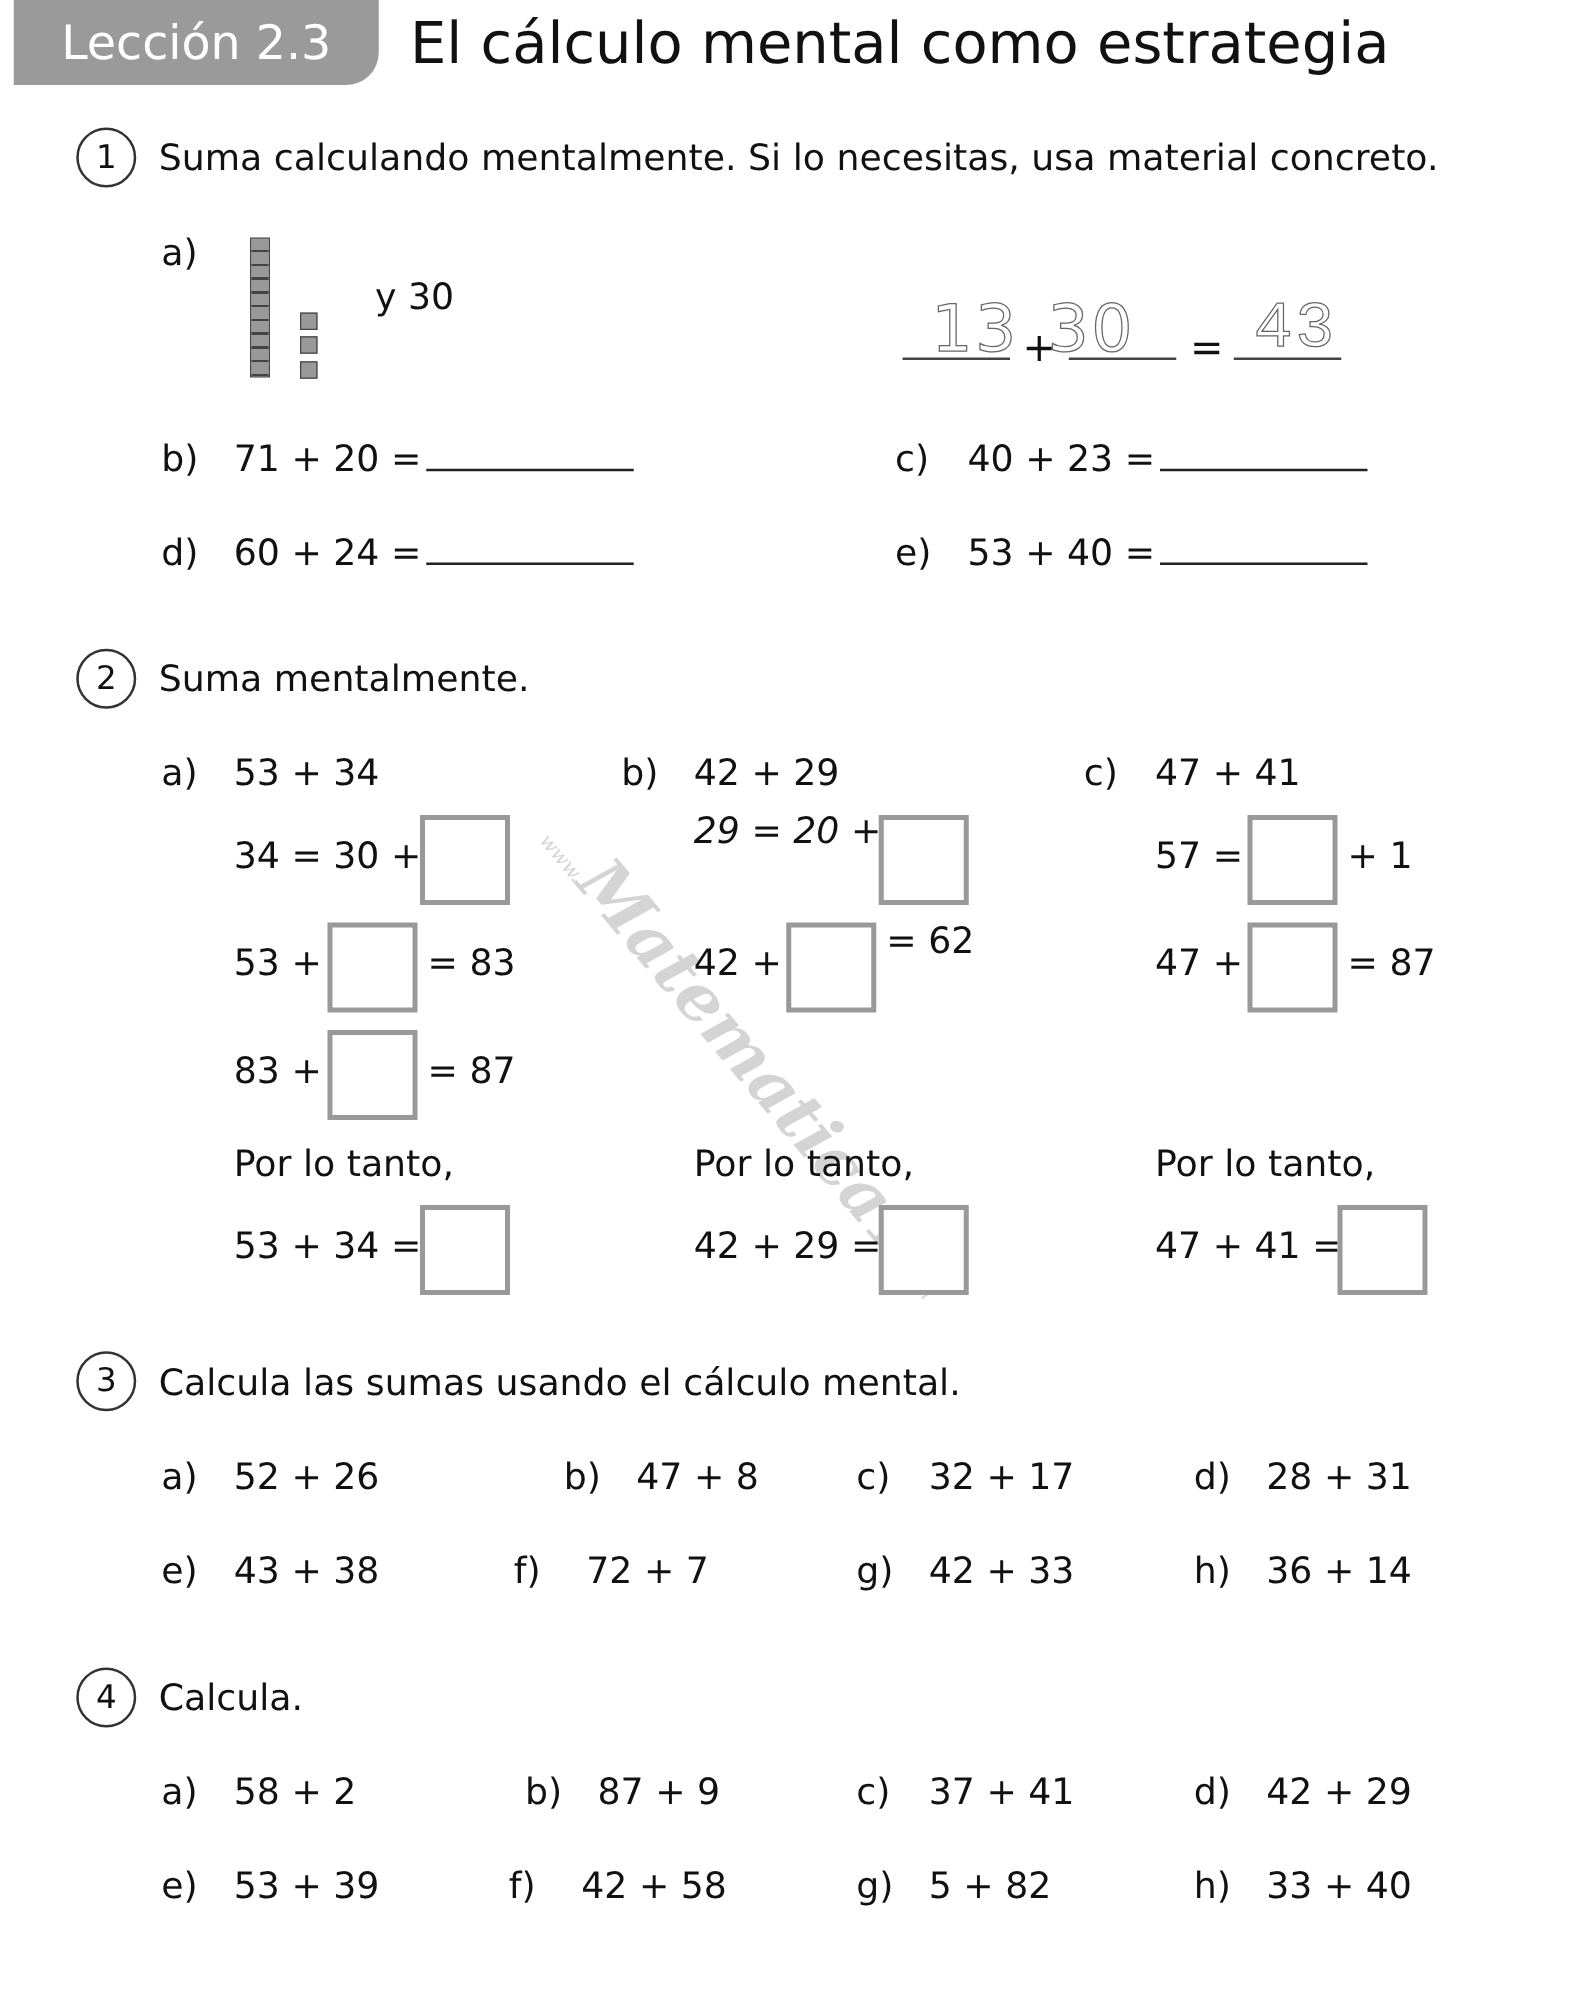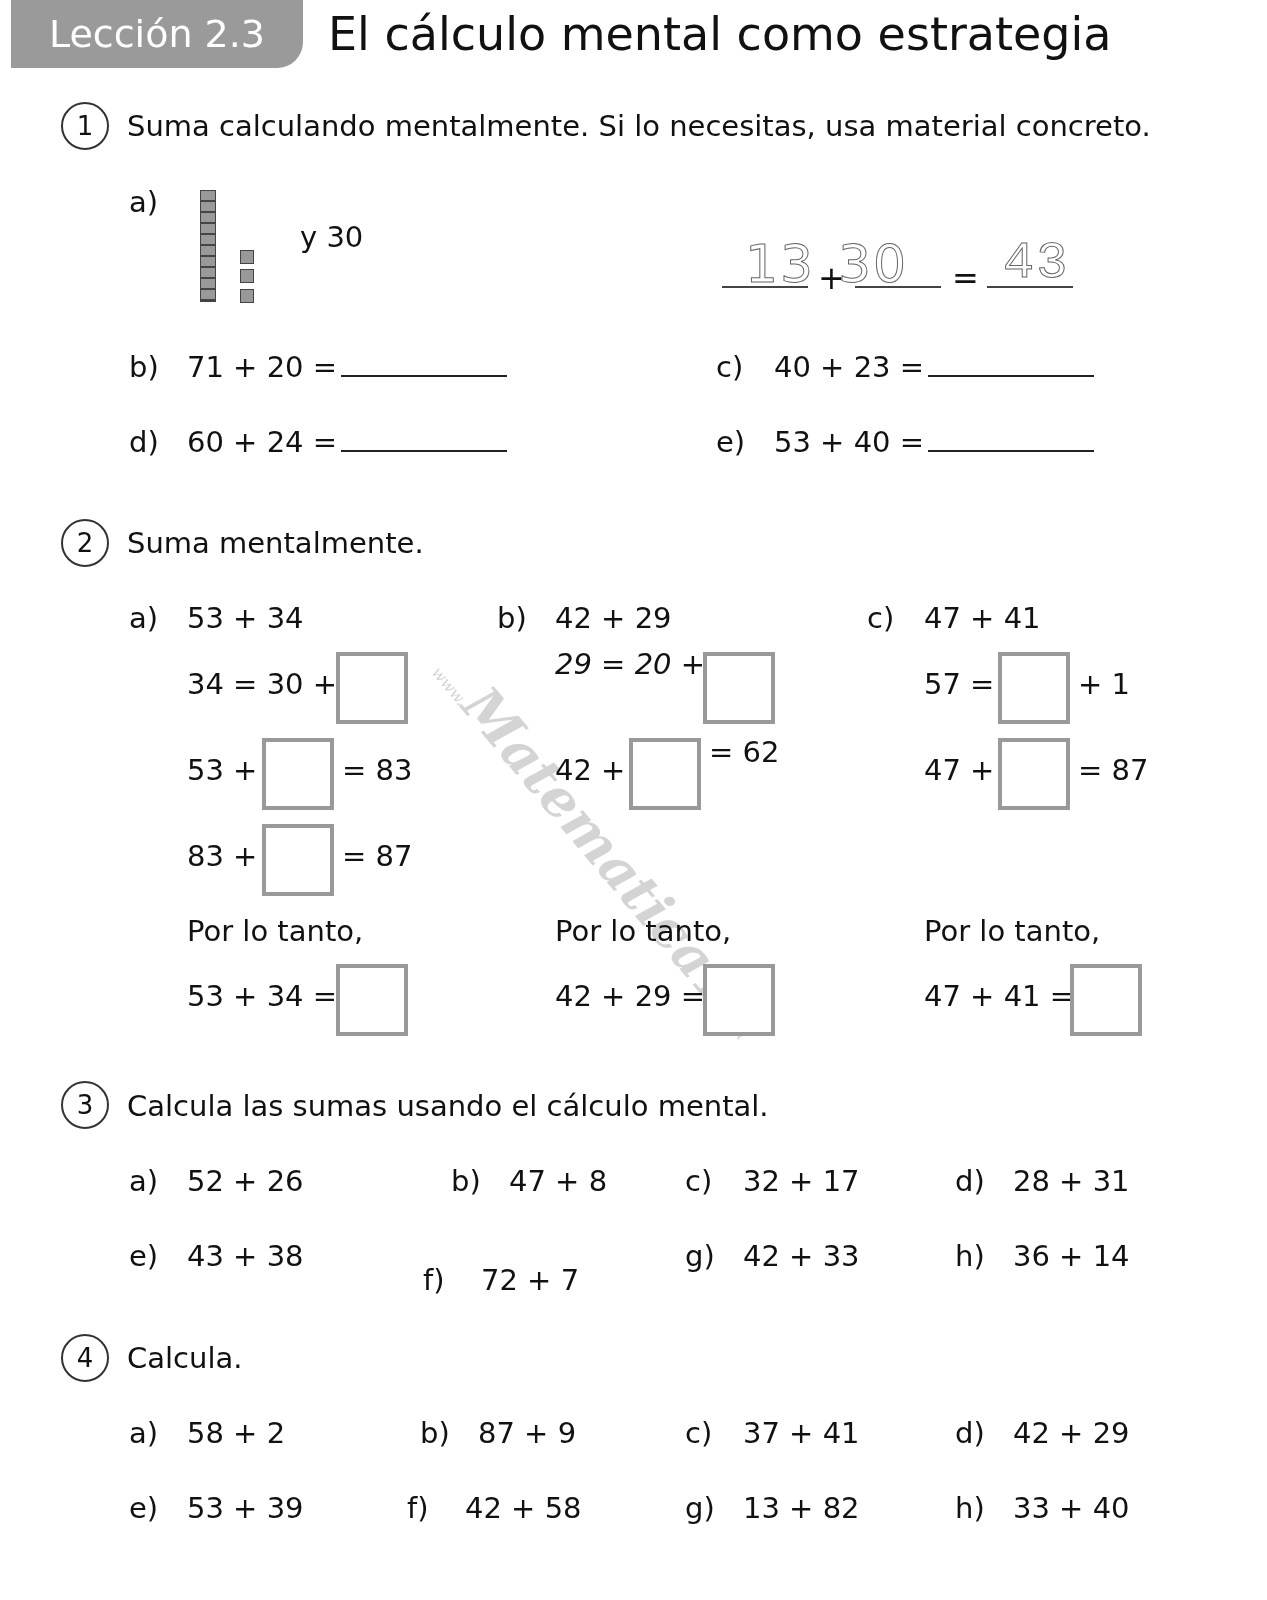--- a/index.html
+++ b/index.html
@@ -95,27 +95,27 @@
 <div class="box" style="left:1070px;top:964px;"></div>
 
 <div class="abs num-circle" style="left:61px;top:1081px;">3</div>
 <div class="abs instr" style="left:127px;top:1086px;">Calcula las sumas usando el cálculo mental.</div>
 
 <div class="abs item" style="left:129px;top:1161px;"><span class="lbl">a)</span><span>52 + 26</span></div>
 <div class="abs item" style="left:407px;top:1161px;margin-left:44px;"><span class="lbl">b)</span><span>47 + 8</span></div>
 <div class="abs item" style="left:685px;top:1161px;"><span class="lbl">c)</span><span>32 + 17</span></div>
 <div class="abs item" style="left:955px;top:1161px;"><span class="lbl">d)</span><span>28 + 31</span></div>
 <div class="abs item" style="left:129px;top:1236px;"><span class="lbl">e)</span><span>43 + 38</span></div>
-<div class="abs item" style="left:423px;top:1236px;margin-top:24px;"><span class="lbl">f)</span><span>72 + 7</span></div>
+<div class="abs item" style="left:411px;top:1236px;"><span class="lbl">f)</span><span>72 + 7</span></div>
 <div class="abs item" style="left:685px;top:1236px;"><span class="lbl">g)</span><span>42 + 33</span></div>
 <div class="abs item" style="left:955px;top:1236px;"><span class="lbl">h)</span><span>36 + 14</span></div>
 
 <div class="abs num-circle" style="left:61px;top:1334px;">4</div>
 <div class="abs instr" style="left:127px;top:1338px;">Calcula.</div>
 
 <div class="abs item" style="left:129px;top:1413px;"><span class="lbl">a)</span><span>58 + 2</span></div>
 <div class="abs item" style="left:420px;top:1413px;"><span class="lbl">b)</span><span>87 + 9</span></div>
 <div class="abs item" style="left:685px;top:1413px;"><span class="lbl">c)</span><span>37 + 41</span></div>
 <div class="abs item" style="left:955px;top:1413px;"><span class="lbl">d)</span><span>42 + 29</span></div>
 <div class="abs item" style="left:129px;top:1488px;"><span class="lbl">e)</span><span>53 + 39</span></div>
 <div class="abs item" style="left:407px;top:1488px;"><span class="lbl">f)</span><span>42 + 58</span></div>
-<div class="abs item" style="left:685px;top:1488px;"><span class="lbl">g)</span><span>13 + 82</span></div>
+<div class="abs item" style="left:685px;top:1488px;"><span class="lbl">g)</span><span>5 + 82</span></div>
 <div class="abs item" style="left:955px;top:1488px;"><span class="lbl">h)</span><span>33 + 40</span></div>
 
 </body></html>

